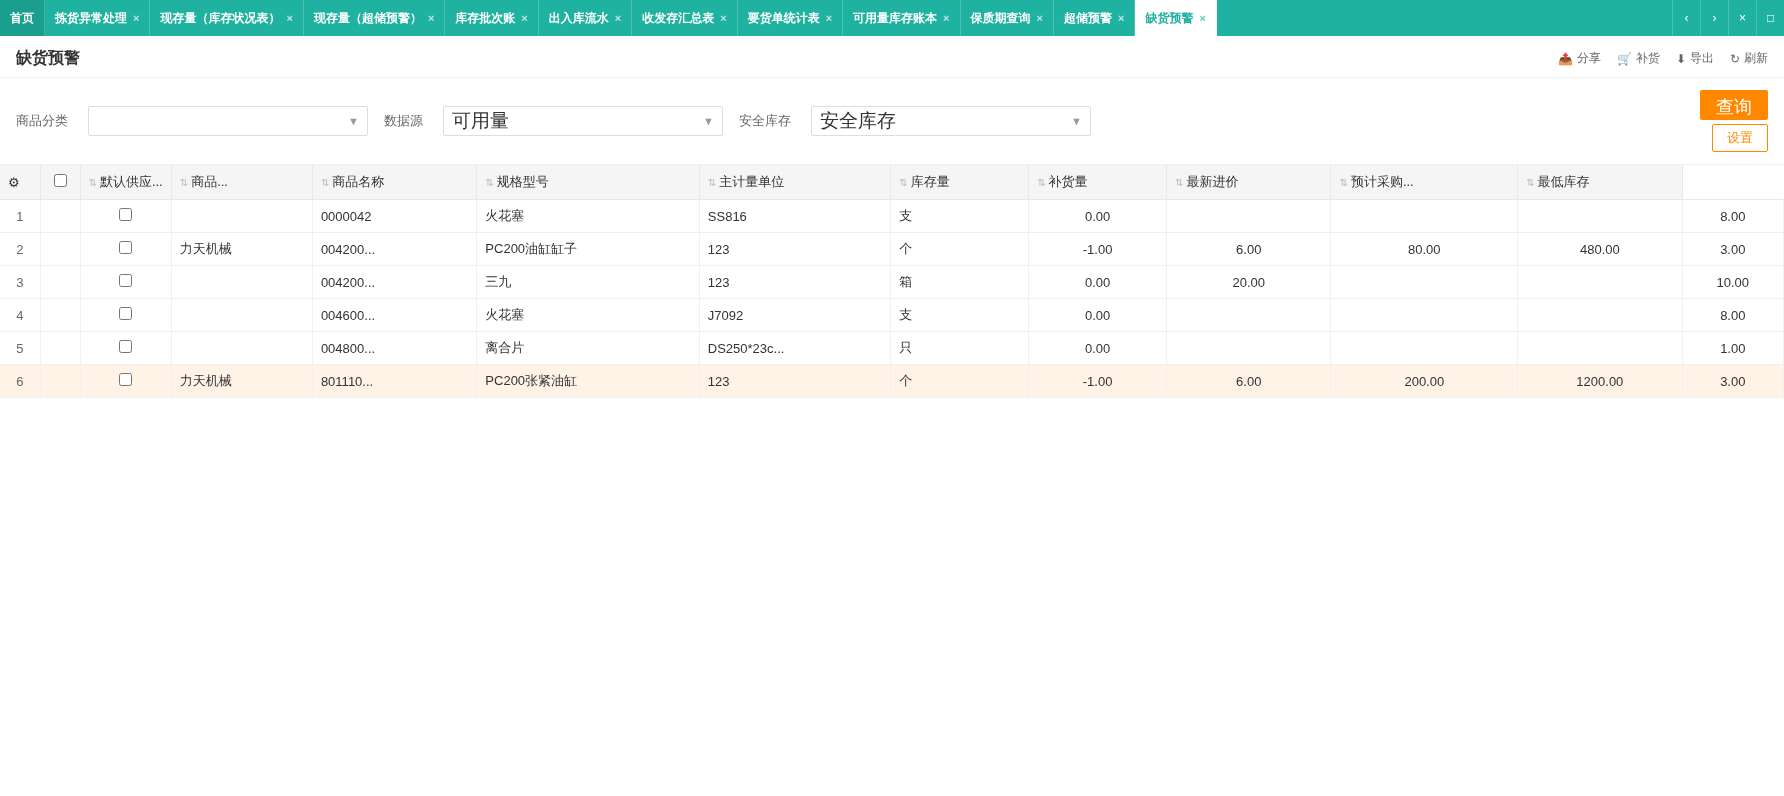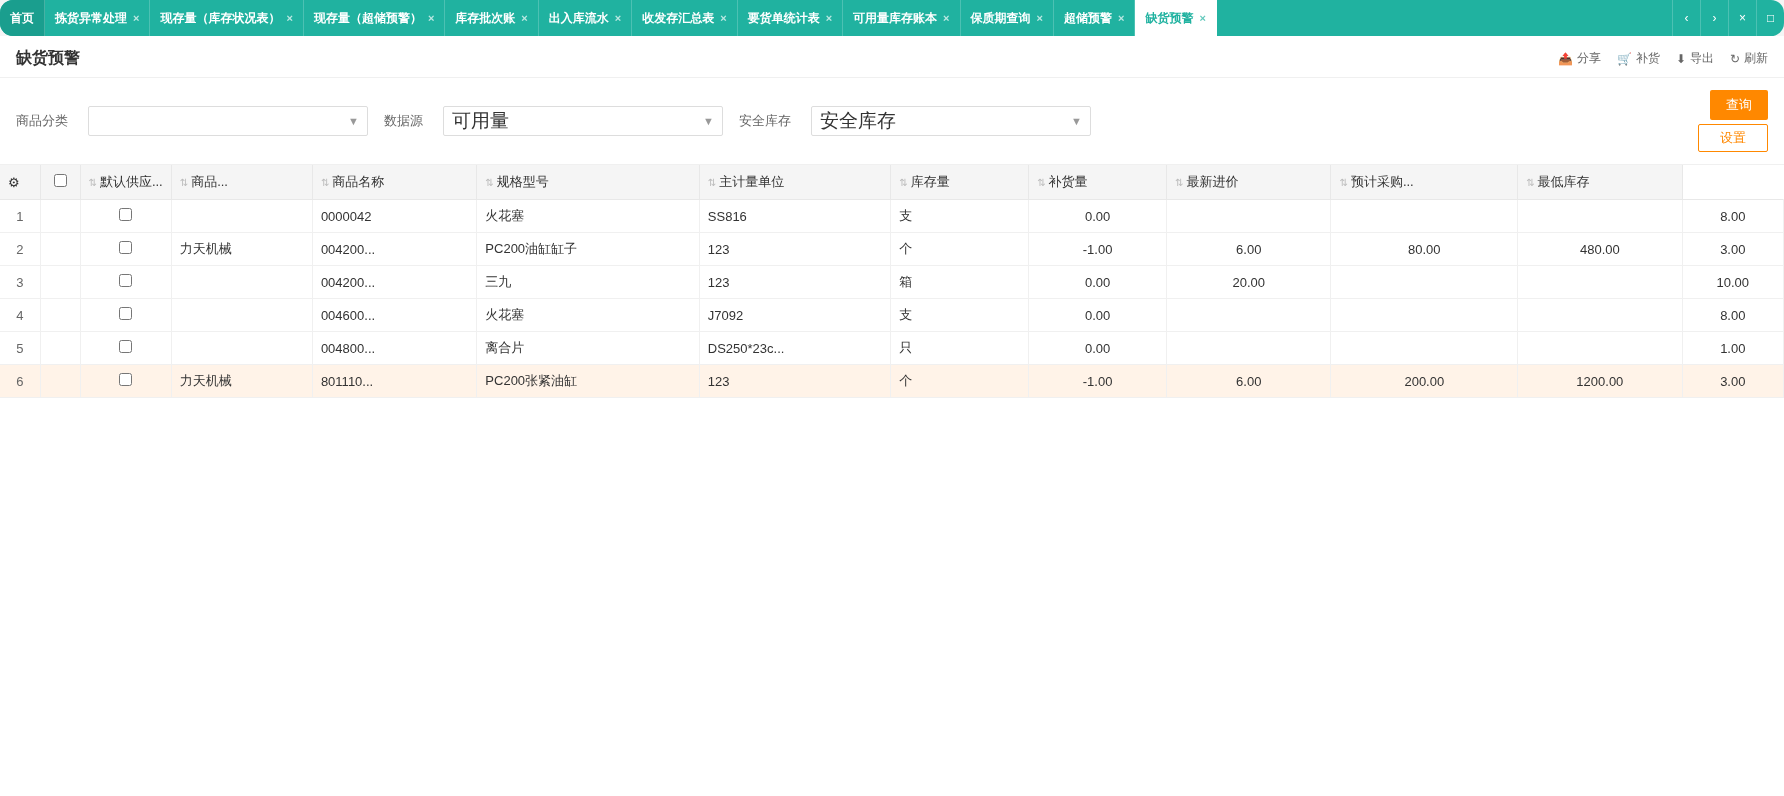--- a/index.html
+++ b/index.html
@@ -5,21 +5,20 @@
     * { box-sizing: border-box; margin: 0; padding: 0; }
     body { font-family: 'Microsoft YaHei', Arial, sans-serif; font-size: 13px; background: #f5f5f5; color: #333; overflow: hidden; }
 
     
     .tab-bar {
       display: flex;
       align-items: center;
       background: #20b2a0;
       height: 36px;
       overflow: hidden;
-      border-radius: 13px;
     }
     .tab-item {
       display: flex;
       align-items: center;
       padding: 0 10px;
       height: 36px;
       color: #fff;
       white-space: nowrap;
       cursor: pointer;
       border-right: 1px solid rgba(255,255,255,0.2);
@@ -139,29 +138,29 @@
       align-items: flex-end;
     }
 
     .btn-query {
       background: #ff8800;
       color: #fff;
       border: none;
       border-radius: 2px;
       padding: 5px 16px;
       cursor: pointer;
-      font-size: 13px;
+      font-size: 18px;
       height: 30px;
     }
     .btn-settings {
       background: #fff;
       color: #ff8800;
       border: 1px solid #ff8800;
       border-radius: 2px;
-      padding: 4px 21px;
+      padding: 4px 14px;
       cursor: pointer;
       font-size: 13px;
       height: 28px;
     }
 
     
     .table-container {
       overflow: auto;
       height: calc(100vh - 36px - 60px - 62px - 4px);
     }

